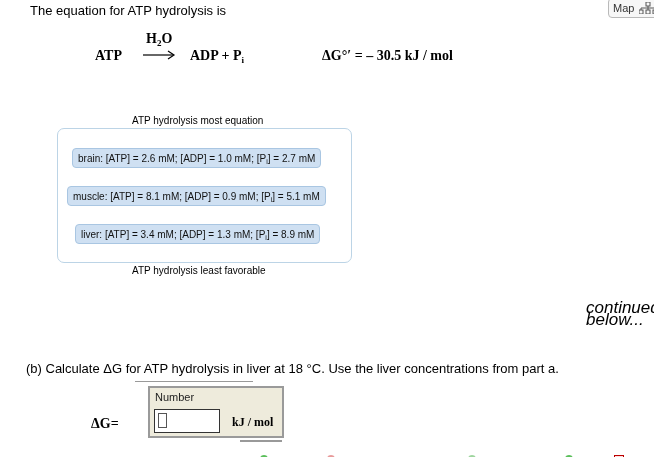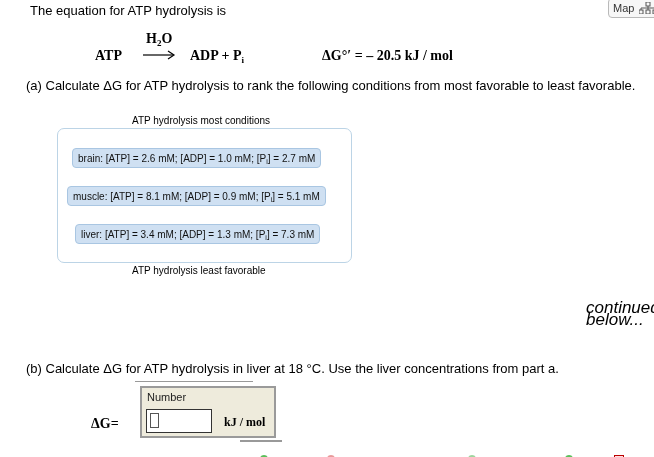--- a/index.html
+++ b/index.html
@@ -35,21 +35,21 @@
   .chip {
     position:absolute; height:20px; line-height:20px; font-size:10px;
     background:#cfe0f2; border:1px solid #a9c6e2; border-radius:4px;
     padding:0 5px; white-space:nowrap; color:#111; box-sizing:border-box;
   }
   .continued { left:586px; top:302px; font-size:17px; font-style:italic; line-height:12px; }
   .qb { left:26px; top:363px; }
   .qb-underline { left:135px; top:381px; width:118px; height:1px; background:#999; }
   .dg-label { left:91px; top:416px; font-size:14px;text-align:right; }
   .ans-panel {
-    left:140px; top:386px; width:136px; height:52px;
+    left:148px; top:386px; width:136px; height:52px;
     background:#eeebdc; border:2px solid #9a9a9a; box-sizing:border-box;padding-left:13px;
   }
   .ans-caption { position:absolute; left:5px; top:3px; font-size:11px; color:#222; }
   .ans-input {
     position:absolute; left:4px; top:21px; width:66px; height:24px;
     border:1px solid #333; background:#fff; box-sizing:border-box;
     font-size:12px; padding:0 16px 0 4px;
   }
   .ans-cursor { position:absolute; left:8px; top:25px; width:7px; height:13px; border:1px solid #555; background:#fff; }
   .ans-unit { position:absolute; left:82px; top:27px; font-size:12px;text-align:right; }
@@ -79,32 +79,31 @@
 
 <div class="abs serif eq-atp">ATP</div>
 <div class="abs serif eq-h2o"><span>H</span><sub class="s">2</sub><span>O</span></div>
 <div class="abs eq-arrow">
   <svg width="34" height="14" viewBox="0 0 34 14">
       <line x1="1" y1="7" x2="31" y2="7" stroke="#000" stroke-width="1.2"></line>
       <path d="M26 3 L32 7 L26 11" fill="none" stroke="#000" stroke-width="1.2"></path>
     </svg>
 </div>
 <div class="abs serif eq-prod"><span>ADP + P</span><sub class="s">i</sub></div>
-<div class="abs serif eq-dg">ΔG°′ = – 20.5  kJ / mol</div>
+<div class="abs serif eq-dg">ΔG°′ = – 30.5  kJ / mol</div>
 
 <div class="abs q qa">
-  <div>(a) Calculate ΔG for ATP hydrolysis to rank the following conditions from most favorable to least favorable.</div>
 </div>
 
-<div class="abs rank-label rank-top">ATP hydrolysis most conditions</div>
+<div class="abs rank-label rank-top">ATP hydrolysis most equation</div>
 
 <div class="abs rank-box">
   <div class="chip" style="left:14px; top:19px;"><span>brain: [ATP] = 2.6 mM; [ADP] = 1.0 mM; [P</span><sub class="s" style="font-size:7px;vertical-align:-2px">i</sub><span>] = 2.7 mM</span></div>
   <div class="chip" style="left:9px; top:57px;"><span>muscle: [ATP] = 8.1 mM; [ADP] = 0.9 mM; [P</span><sub class="s" style="font-size:7px;vertical-align:-2px">i</sub><span>] = 5.1 mM</span></div>
-  <div class="chip" style="left:17px; top:95px;"><span>liver: [ATP] = 3.4 mM; [ADP] = 1.3 mM; [P</span><sub class="s" style="font-size:7px;vertical-align:-2px">i</sub><span>] = 7.3 mM</span></div>
+  <div class="chip" style="left:17px; top:95px;"><span>liver: [ATP] = 3.4 mM; [ADP] = 1.3 mM; [P</span><sub class="s" style="font-size:7px;vertical-align:-2px">i</sub><span>] = 8.9 mM</span></div>
 </div>
 
 <div class="abs rank-label rank-bottom">ATP hydrolysis least favorable</div>
 
 <div class="abs continued">
   <div>continued</div>
   <div>below...</div>
 </div>
 
 <div class="abs q qb">(b) Calculate ΔG for ATP hydrolysis in liver at 18 °C. Use the liver concentrations from part a.</div>

